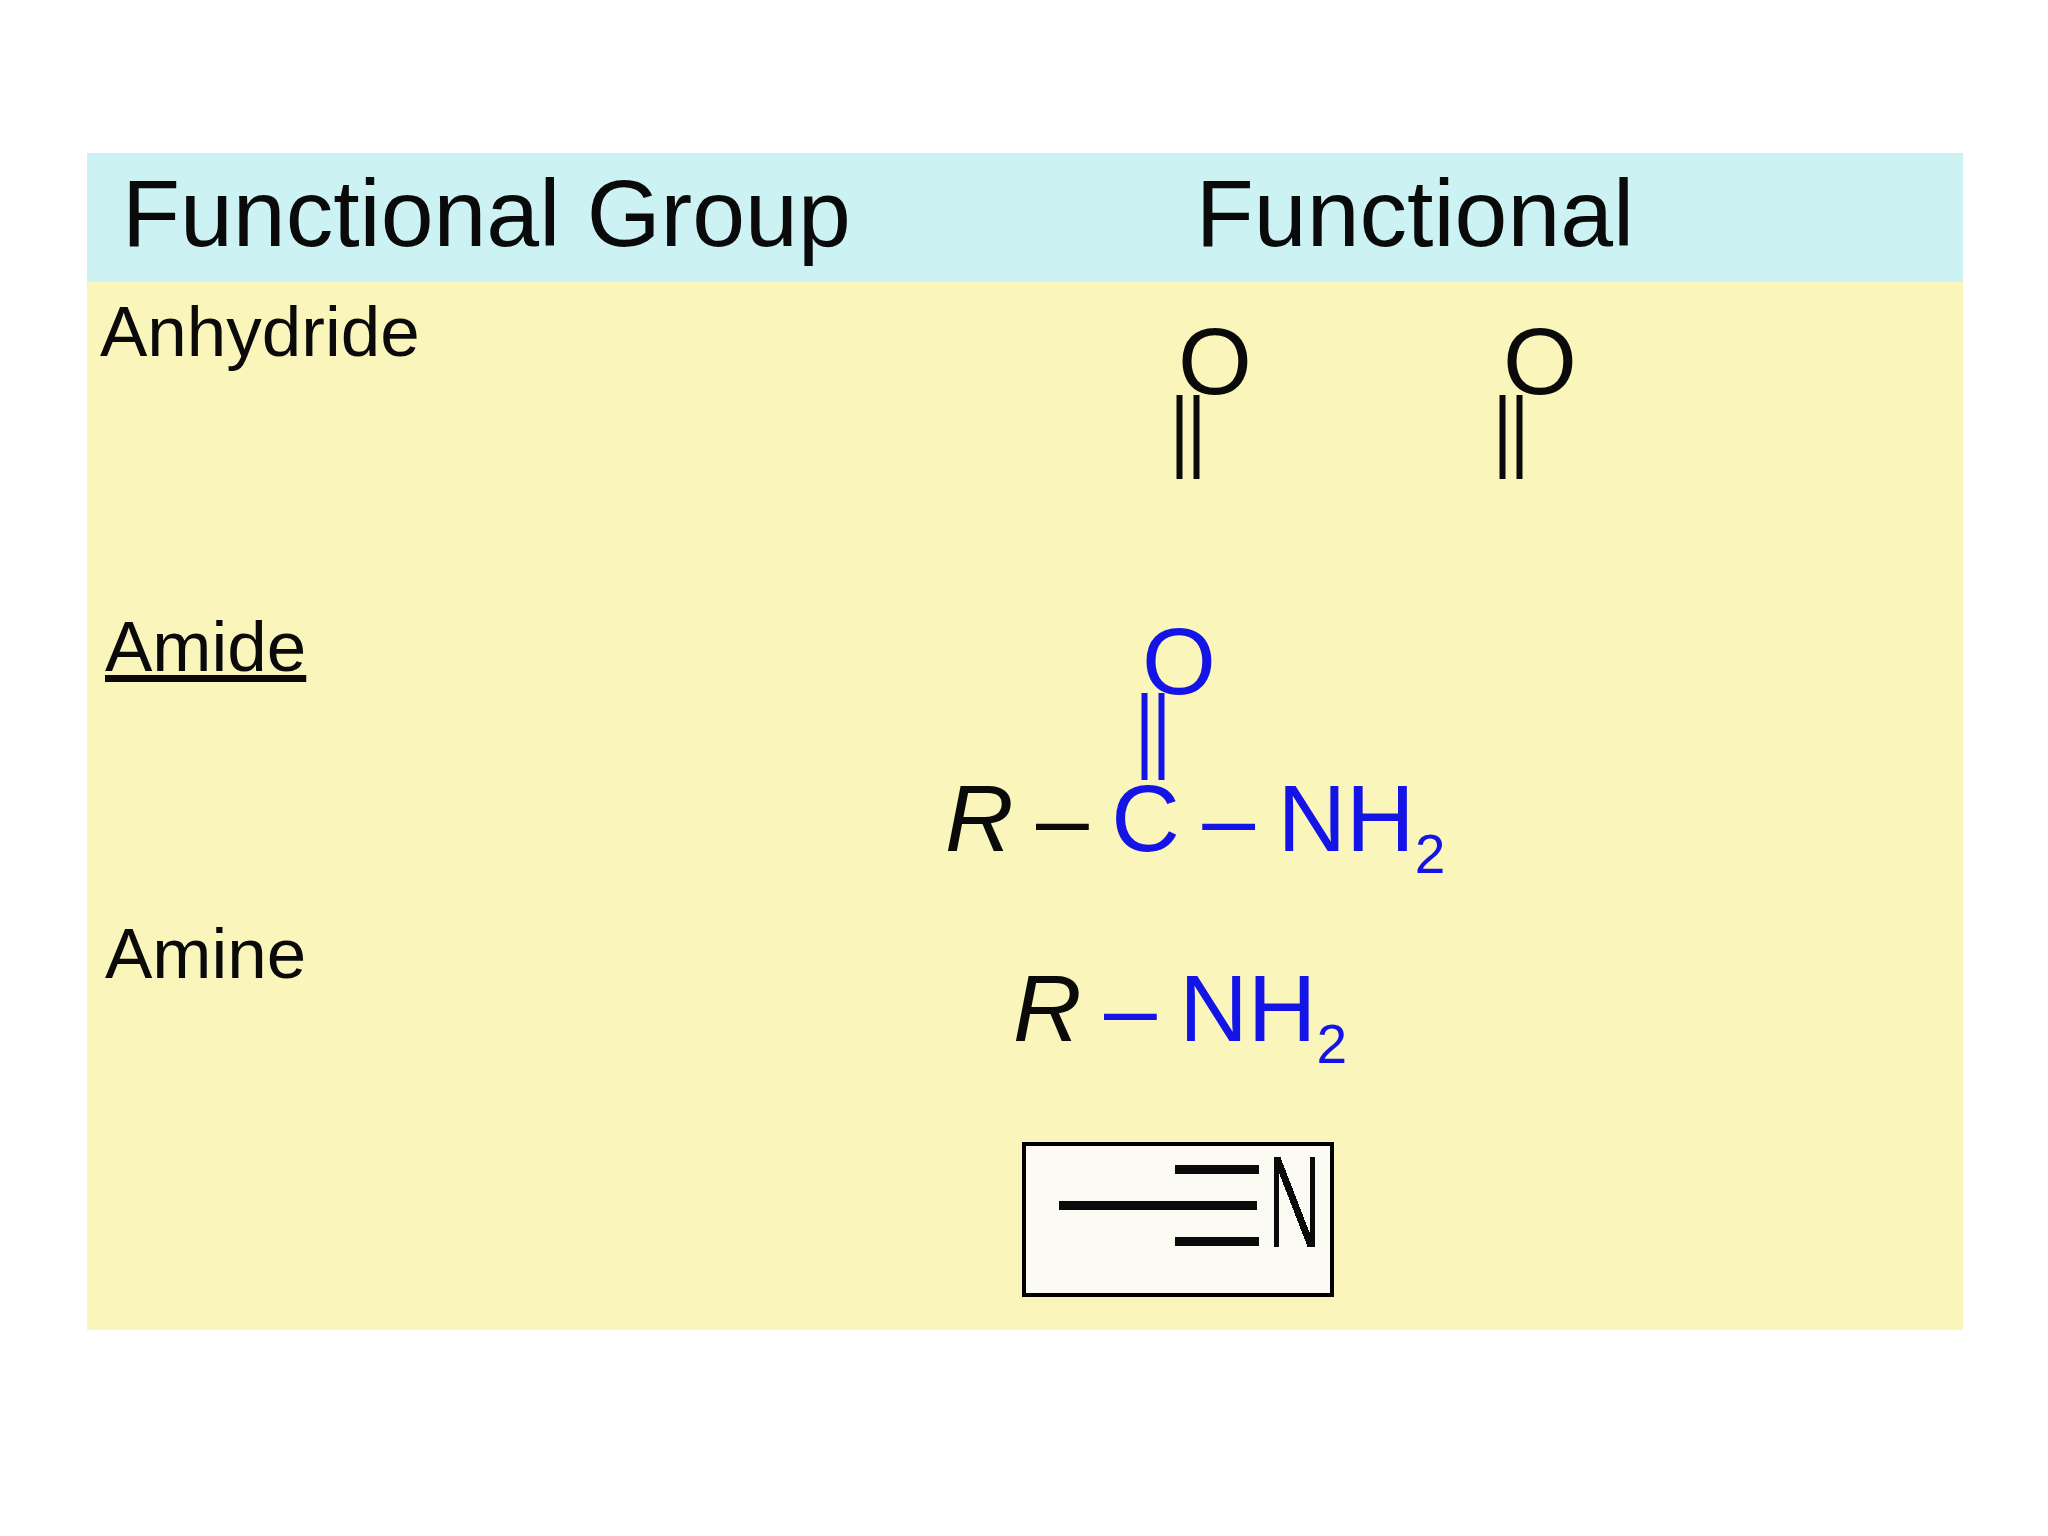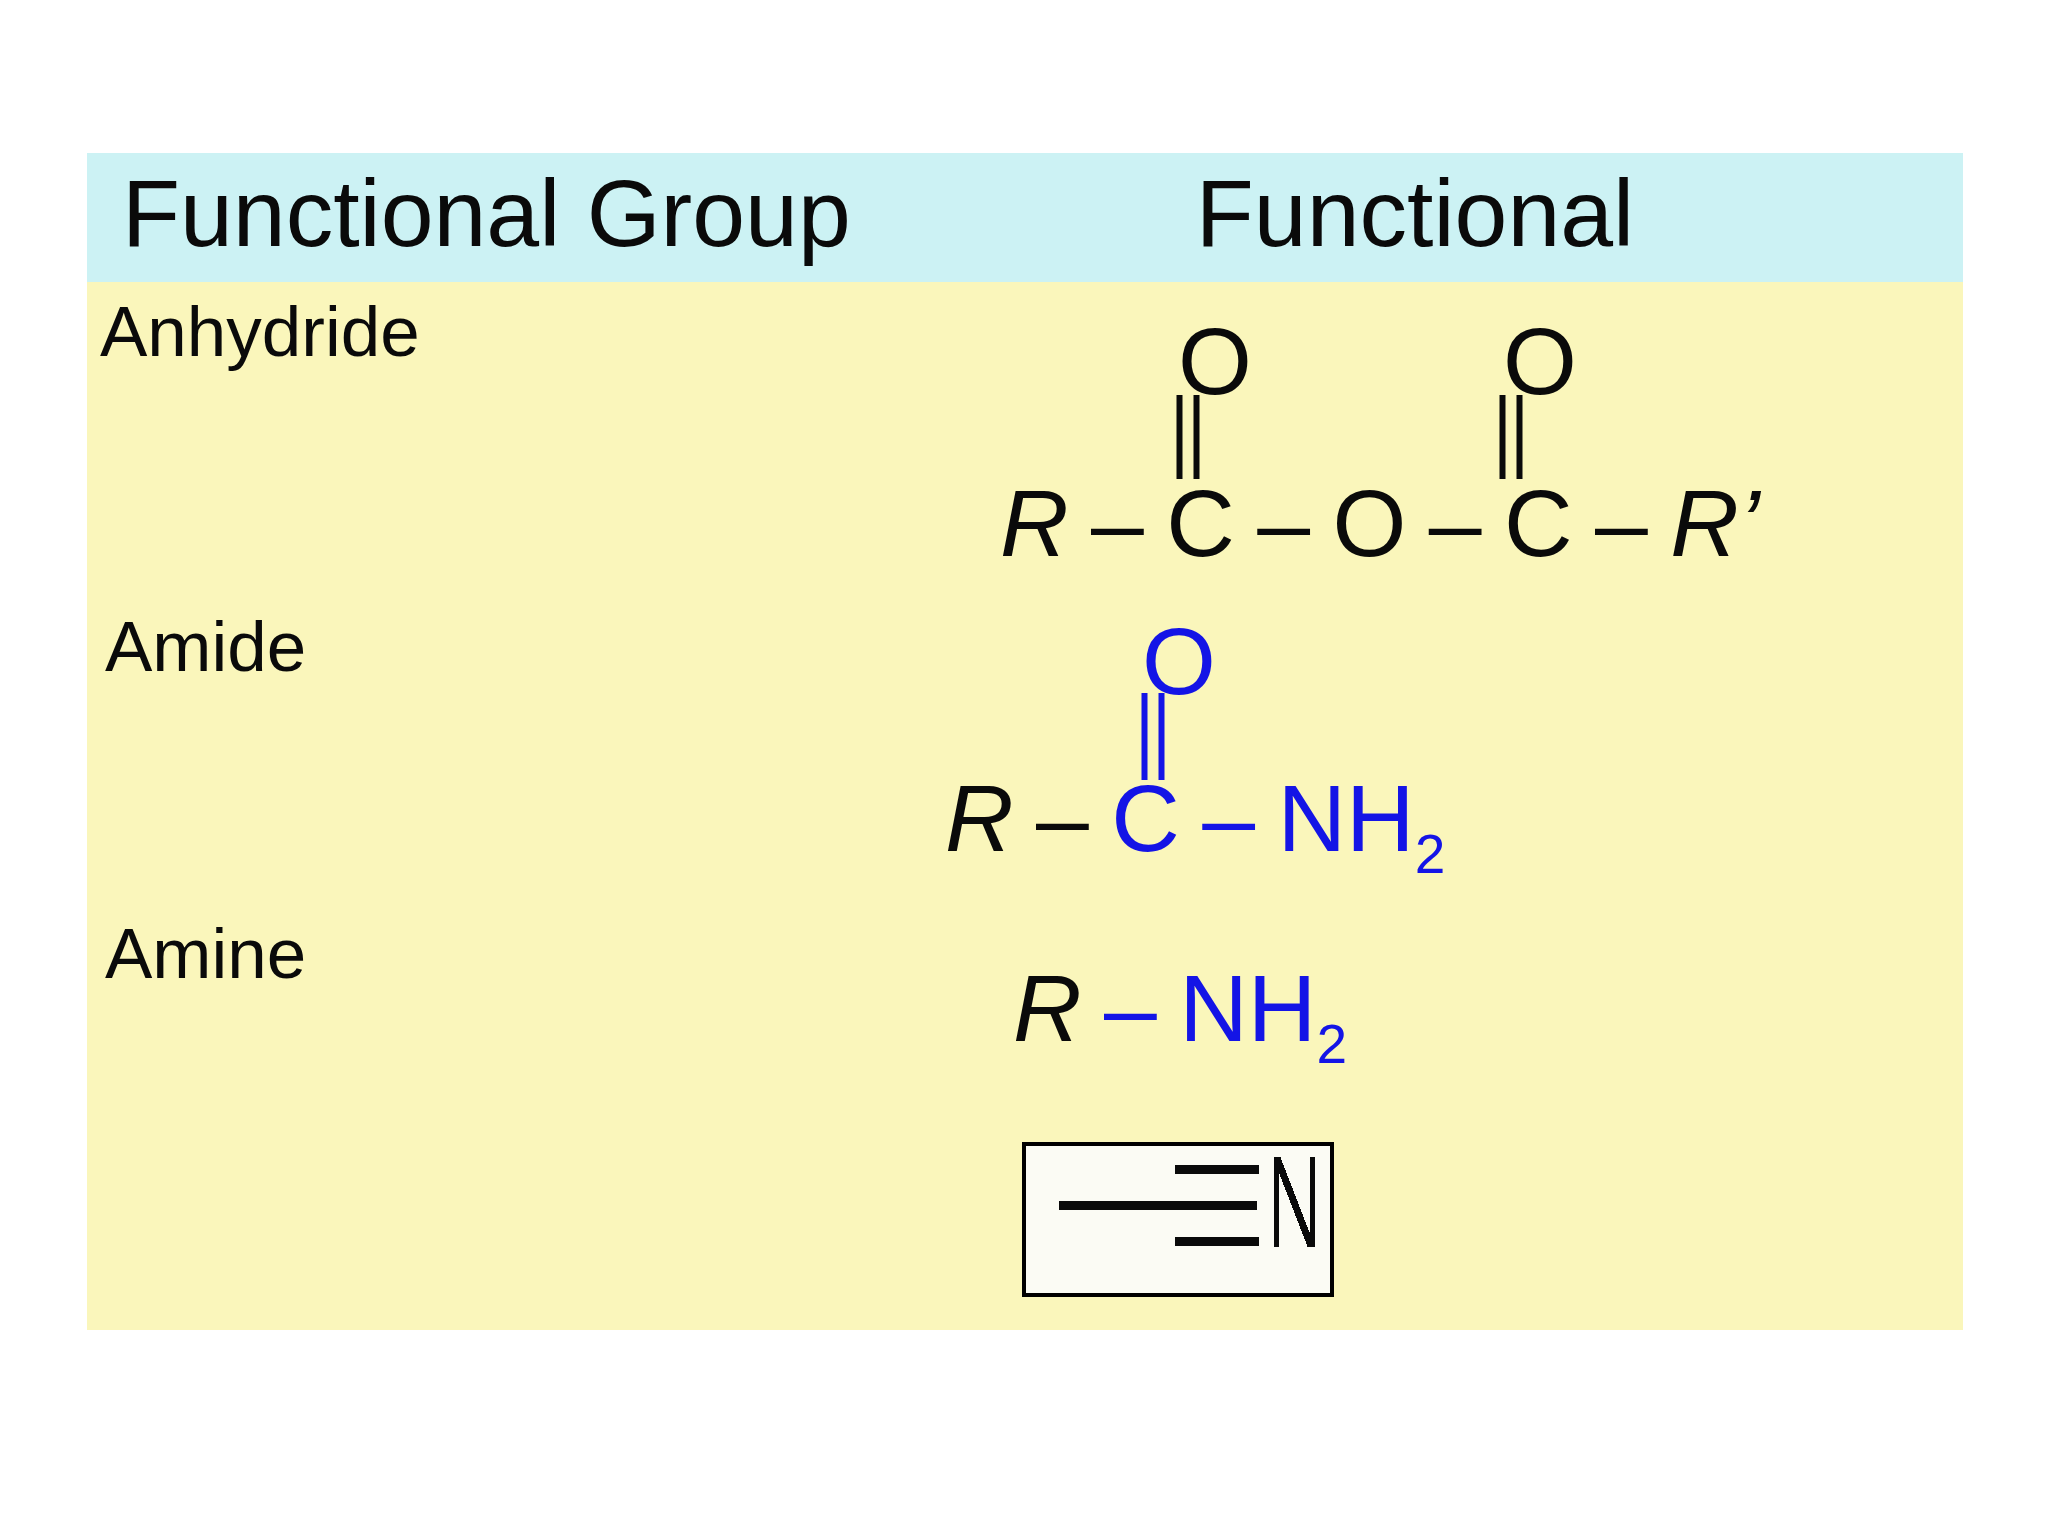--- a/index.html
+++ b/index.html
@@ -40,32 +40,27 @@
 
 <div class="canvas">
 
   <div class="table-bg"></div>
   <div class="header-bg"></div>
 
   <div class="txt hdr" style="left:122px;top:166px;">Functional Group</div>
   <div class="txt hdr centerx" style="left:1415px;top:166px;">Functional</div>
 
   <div class="txt lbl" style="left:100px;top:296px;">Anhydride</div>
-  <div class="txt lbl" style="left:105px;top:611px;">Amide</div>
+  <div class="txt lbl" style="left:105px;top:611px;text-decoration:underline;">Amide</div>
   <div class="txt lbl" style="left:105px;top:918px;text-align:right;">Amine</div>
 
   <div class="txt obond" style="left:1215px;top:314px;">O</div>
   <div class="txt obond" style="left:1540px;top:314px;">O</div>
   <div class="dbond" style="left:1188px;top:395px;"></div>
   <div class="dbond" style="left:1511px;top:395px;"></div>
-  <div class="txt formula" style="left:1000px;top:476px;">
-    <span class="it">R</span>
-    <span>– C – O – C –</span>
-    <span class="it">R’</span>
-  </div>
 
   <div class="txt obond blue" style="left:1179px;top:614px;">O</div>
   <div class="dbond blue-bond" style="left:1153px;top:693px;"></div>
   <div class="txt formula" style="left:945px;top:771px;">
     <span class="it">R</span>
     <span>–</span>
     <span class="blue"><span>C – NH</span><sub class="s2">2</sub></span>
   </div>
 
   <div class="txt formula" style="left:1013px;top:961px;">

